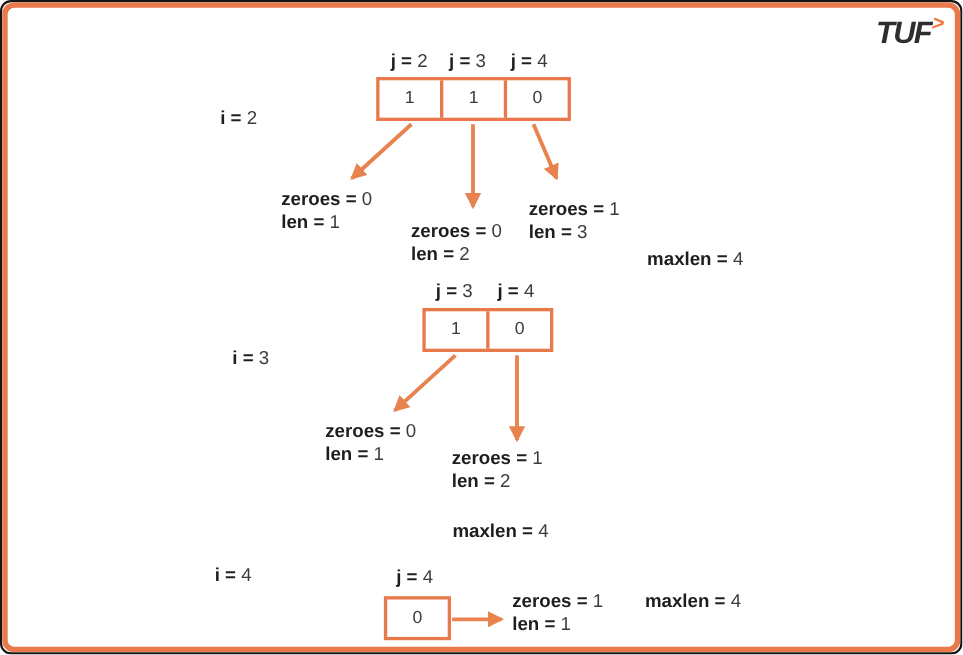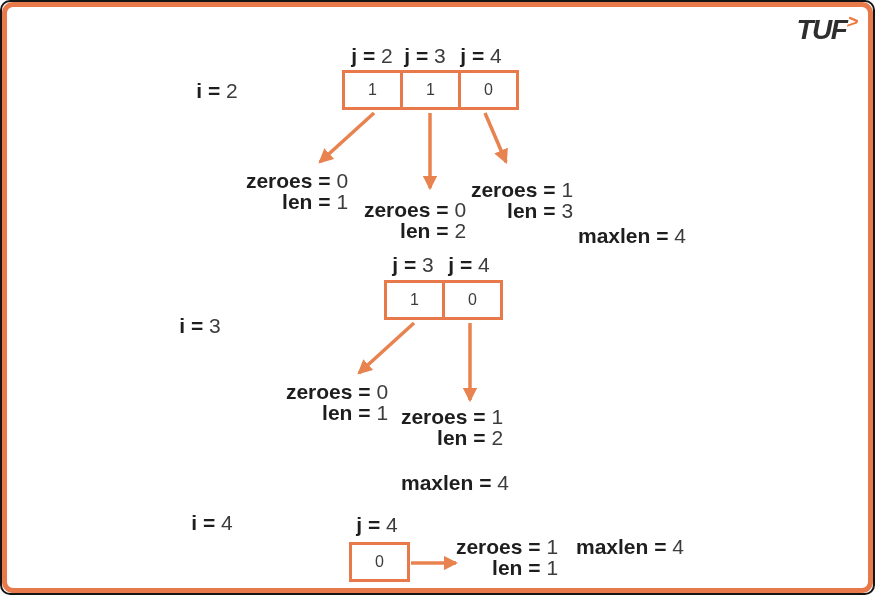--- a/index.html
+++ b/index.html
@@ -7,22 +7,22 @@
     position:relative; width:875px; height:595px; box-sizing:border-box;
     border:2px solid #151515; border-radius:10px; background:#fff; overflow:hidden;
     font-family:"Liberation Sans",sans-serif;
   }
   .canvas{
     position:absolute; inset:0; border:5px solid #E8794B; border-radius:11px;
     background:#fff; pointer-events:none;
   }
   .arrows{ position:absolute; left:0; top:0; pointer-events:none; }
   .lbl{
-    position:absolute; font-size:21px; color:#1e1e1e; white-space:nowrap;
-    transform:translateX(-50%); text-align:right; line-height:21px;
+    position:absolute; font-size:17px; color:#1e1e1e; white-space:nowrap;
+    transform:translateX(-50%); text-align:left; line-height:21px;
   }
   .b{ font-weight:700; }
   .v{ font-weight:400; color:#3c3c3c; }
   .array{
     position:absolute; display:flex; border:3px solid #E8794B; background:#fff;
   }
   .cell{
     width:55px; height:34px; display:flex; align-items:center; justify-content:center;
     font-size:16px; font-weight:400; color:#3c3c3c;
     border-left:3px solid #E8794B;
@@ -55,21 +55,21 @@
     <line x1="412" y1="321" x2="357" y2="371" stroke="#E8824E" stroke-width="3.5" marker-end="url(#ah)"></line>
     <line x1="468" y1="321" x2="468" y2="398" stroke="#E8824E" stroke-width="3.5" marker-end="url(#ah)"></line>
     <line x1="409" y1="561" x2="454" y2="561" stroke="#E8824E" stroke-width="3.5" marker-end="url(#ah)"></line>
   </svg>
 
   <div class="logo">
     <span>TUF</span>
     <span class="chev">&gt;</span>
   </div>
 
-  <div class="lbl" style="left:215px;top:78px">
+  <div class="lbl" style="left:215px;top:95px">
     <span class="b">i =</span> <span class="v">2</span>
   </div>
 
   <div class="lbl" style="left:370px;top:43px">
     <span class="b">j =</span> <span class="v">2</span>
   </div>
   <div class="lbl" style="left:423px;top:43px">
     <span class="b">j =</span> <span class="v">3</span>
   </div>
   <div class="lbl" style="left:479px;top:43px">
@@ -98,21 +98,21 @@
   </div>
   <div class="lbl" style="left:520px;top:177px">
     <div><span class="b">zeroes =</span> <span class="v">1</span></div>
     <div><span class="b">len =</span> <span class="v">3</span></div>
   </div>
 
   <div class="lbl" style="left:630px;top:223px">
     <span class="b">maxlen =</span> <span class="v">4</span>
   </div>
 
-  <div class="lbl" style="left:198px;top:313px">
+  <div class="lbl" style="left:226px;top:313px">
     <span class="b">i =</span> <span class="v">3</span>
   </div>
 
   <div class="lbl" style="left:411px;top:252px">
     <span class="b">j =</span> <span class="v">3</span>
   </div>
   <div class="lbl" style="left:467px;top:252px">
     <span class="b">j =</span> <span class="v">4</span>
   </div>
 

